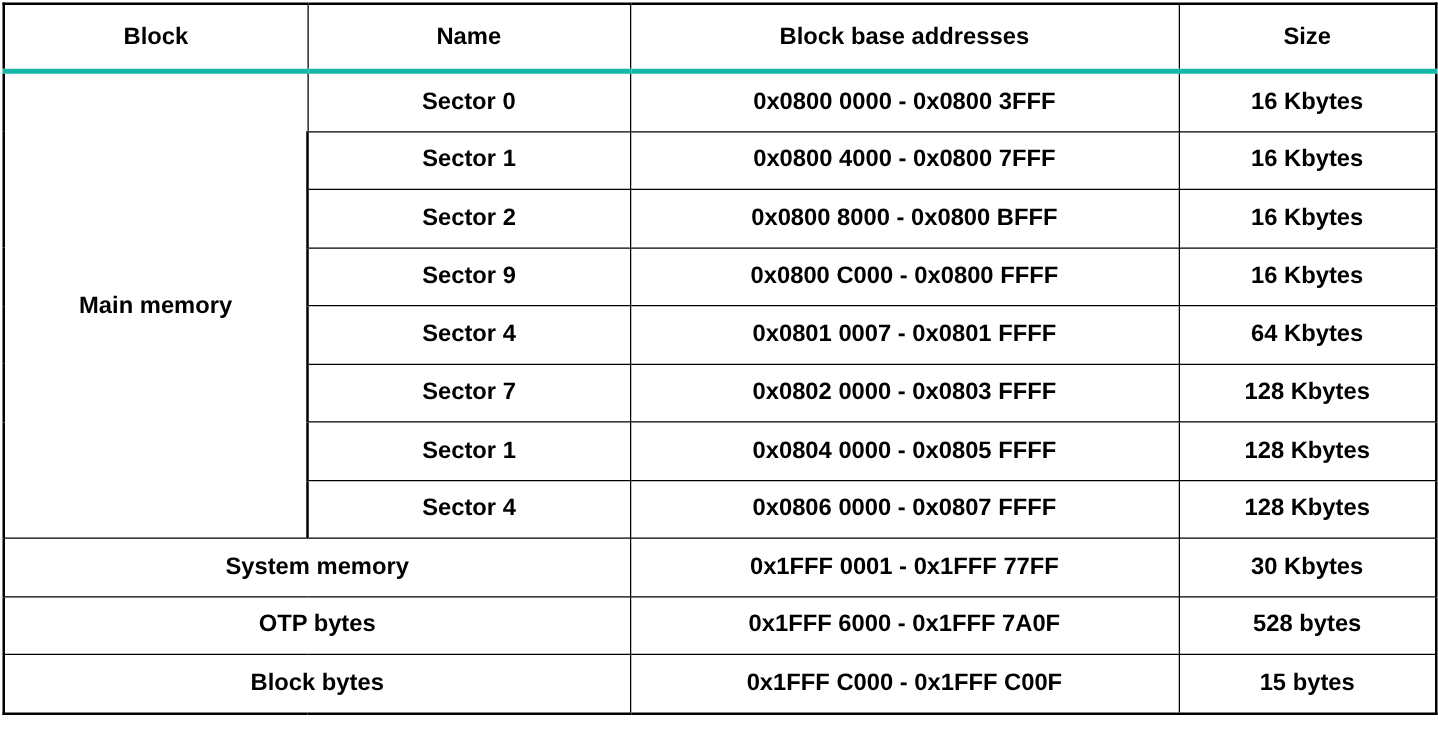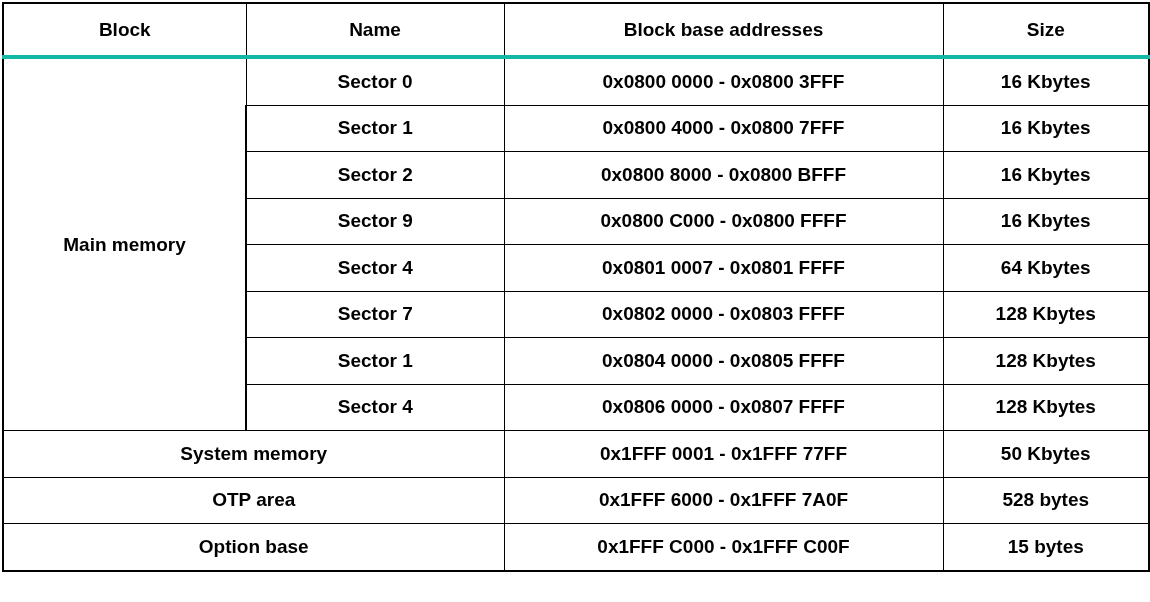--- a/index.html
+++ b/index.html
@@ -120,27 +120,27 @@
         <td>128 Kbytes</td>
       </tr>
       <tr>
         <td>Sector 4</td>
         <td>0x0806 0000 - 0x0807 FFFF</td>
         <td>128 Kbytes</td>
       </tr>
       <tr>
         <td colspan="2">System memory</td>
         <td>0x1FFF 0001 - 0x1FFF 77FF</td>
-        <td>50 Kbytes</td>
+        <td>30 Kbytes</td>
       </tr>
       <tr>
-        <td colspan="2">OTP area</td>
+        <td colspan="2">OTP bytes</td>
         <td>0x1FFF 6000 - 0x1FFF 7A0F</td>
         <td>528 bytes</td>
       </tr>
       <tr>
-        <td colspan="2">Option base</td>
+        <td colspan="2">Block bytes</td>
         <td>0x1FFF C000 - 0x1FFF C00F</td>
         <td>15 bytes</td>
       </tr>
     </tbody>
   </table>
 </div>
 
 </body></html>

